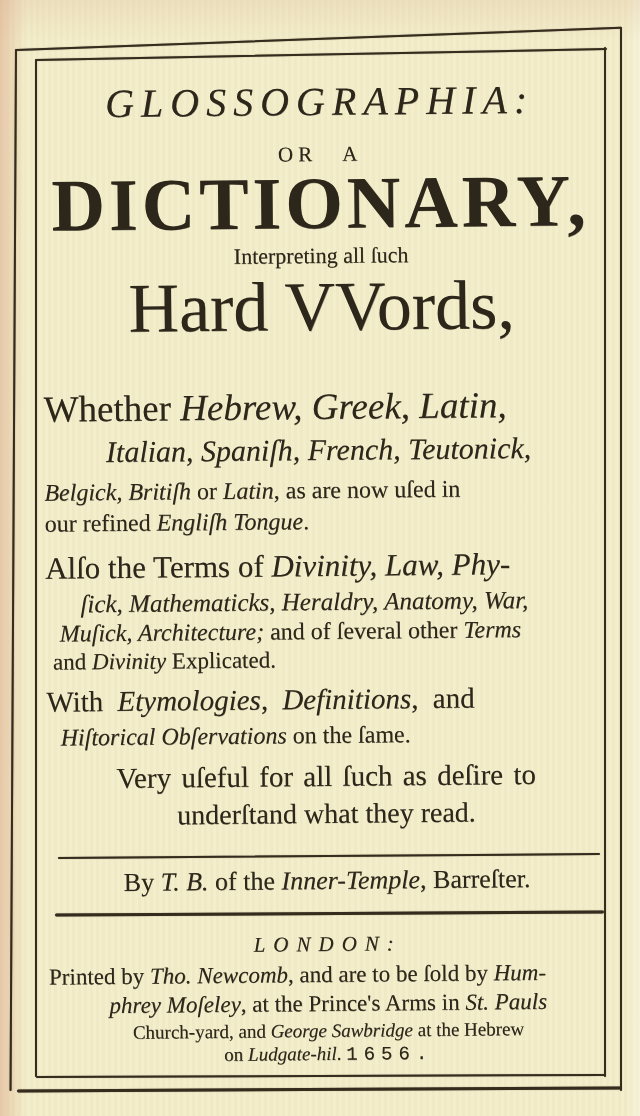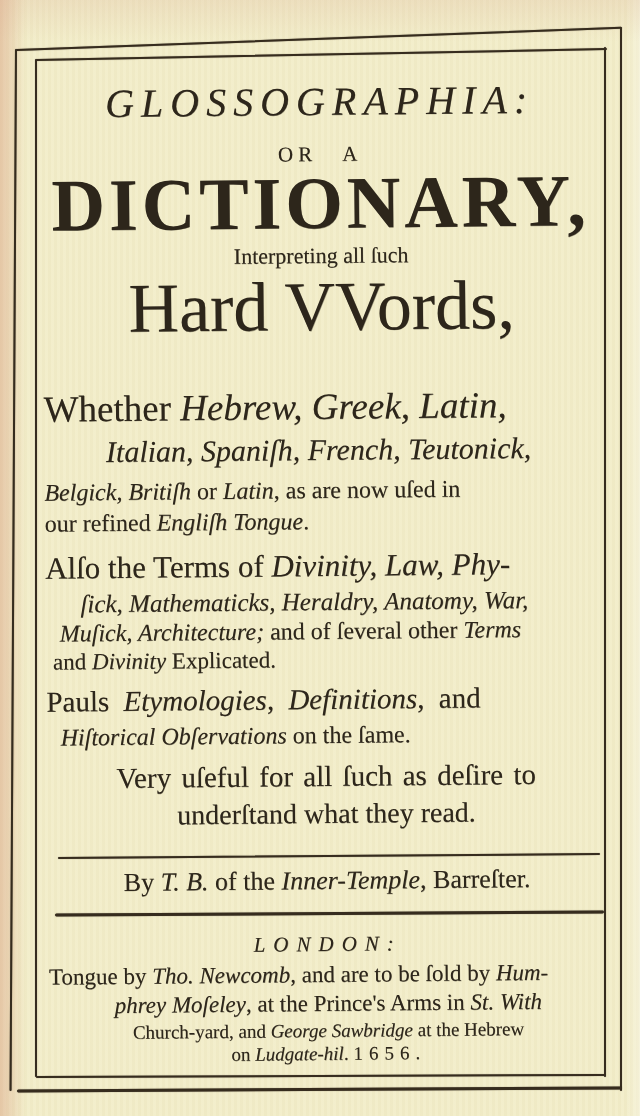--- a/index.html
+++ b/index.html
@@ -36,21 +36,21 @@
   .etym1{top:684px;font-size:29px;word-spacing:7px;}
   .etym2{top:723px;font-size:24px;padding-left:14px;box-sizing:border-box;}
   .useful1{top:761px;font-size:29px;word-spacing:3px;}
   .useful2{top:799px;font-size:28px;}
   .byline{top:867px;font-size:26px;}
   .london{top:933px;font-size:21px;font-style:italic;letter-spacing:8px;}
   .imp1{top:963px;font-size:23px;}
   .imp2{top:992px;font-size:23px;}
   .imp3{top:1021px;font-size:19px;}
   .imp4{top:1044px;font-size:19px;}
-  .year{letter-spacing:6px;}
+  .year{letter-spacing:6px;font-family:Liberation Mono, monospace;}
 </style>
 </head>
 <body>
 
 <div>
   <div class="line" style="left:16px;top:49px;width:606px;height:2px;transform:rotate(-2.1deg);transform-origin:left center;"></div>
   <div class="line" style="left:36px;top:59px;width:571px;height:2px;transform:rotate(-1.1deg);transform-origin:left center;"></div>
   <div class="line" style="left:15px;top:49px;width:2px;height:1042px;transform:rotate(0.3deg);transform-origin:top center;"></div>
   <div class="line" style="left:35px;top:59px;width:2px;height:1018px;"></div>
   <div class="line" style="left:620px;top:27px;width:2px;height:1064px;"></div>
@@ -76,28 +76,28 @@
   <div class="t left lang1"><span>Whether </span><span class="it">Hebrew, Greek, Latin,</span></div>
   <div class="t left lang2 it"><span>Italian, Spaniſh, French, Teutonick,</span></div>
   <div class="t left lang3"><span class="it">Belgick, Britiſh</span><span> or </span><span class="it">Latin</span><span>, as are now uſed in</span></div>
   <div class="t left lang4"><span>our refined </span><span class="it">Engliſh Tongue</span><span>.</span></div>
 
   <div class="t left terms1"><span>Alſo the Terms of </span><span class="it">Divinity, Law, Phy-</span></div>
   <div class="t left terms2 it"><span>ſick, Mathematicks, Heraldry, Anatomy, War,</span></div>
   <div class="t left terms3"><span class="it">Muſick, Architecture;</span><span> and of ſeveral other </span><span class="it">Terms</span></div>
   <div class="t left terms4"><span>and </span><span class="it">Divinity</span><span> Explicated.</span></div>
 
-  <div class="t left etym1"><span>Pauls </span><span class="it">Etymologies</span><span>, </span><span class="it">Definitions</span><span>, and</span></div>
+  <div class="t left etym1"><span>With </span><span class="it">Etymologies</span><span>, </span><span class="it">Definitions</span><span>, and</span></div>
   <div class="t left etym2"><span class="it">Hiſtorical Obſervations</span><span> on the ſame.</span></div>
 
   <div class="t useful1">Very uſeful for all ſuch as deſire to</div>
   <div class="t useful2">underſtand what they read.</div>
 
   <div class="t byline"><span>By </span><span class="it">T. B.</span><span> of the </span><span class="it">Inner-Temple</span><span>, Barreſter.</span></div>
 
   <div class="t london">LONDON:</div>
 
-  <div class="t left imp1"><span>Tongue by </span><span class="it">Tho. Newcomb</span><span>, and are to be ſold by </span><span class="it">Hum-</span></div>
-  <div class="t imp2"><span class="it">phrey Moſeley</span><span>, at the Prince's Arms in </span><span class="it">St. With</span></div>
+  <div class="t left imp1"><span>Printed by </span><span class="it">Tho. Newcomb</span><span>, and are to be ſold by </span><span class="it">Hum-</span></div>
+  <div class="t imp2"><span class="it">phrey Moſeley</span><span>, at the Prince's Arms in </span><span class="it">St. Pauls</span></div>
   <div class="t imp3"><span>Church-yard, and </span><span class="it">George Sawbridge</span><span> at the Hebrew</span></div>
   <div class="t imp4"><span>on </span><span class="it">Ludgate-hil</span><span>. </span><span class="year">1656.</span></div>
 
 </div>
 
 </body></html>

